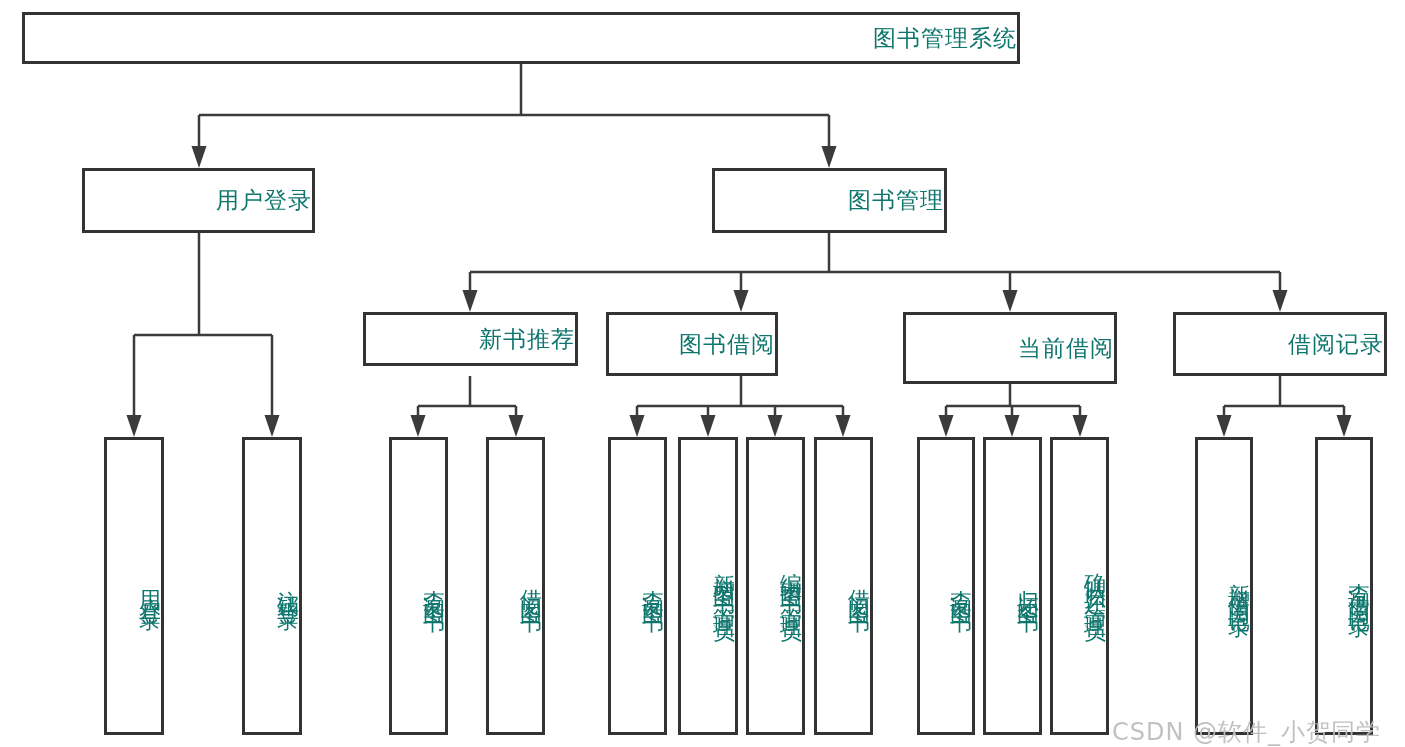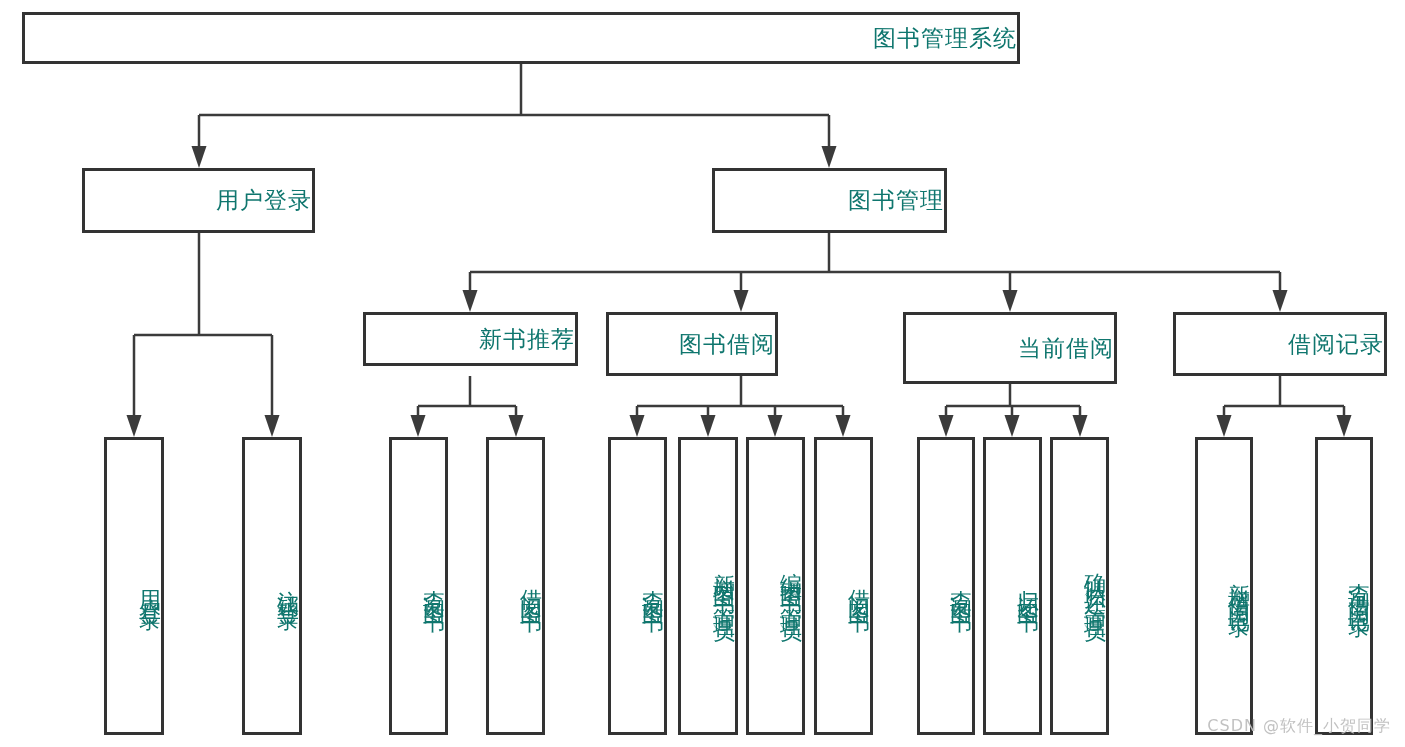--- a/index.html
+++ b/index.html
@@ -40,22 +40,22 @@
     writing-mode: vertical-rl;
     text-orientation: mixed;
     font-size: 22px;
     letter-spacing: 7px;
     line-height: 1;
     white-space: nowrap;
   }
   #watermark {
     position: absolute;
     top: 716px;
-    right: 14px;
-    font-size: 16px;
+    right: 24px;
+    font-size: 24px;
     letter-spacing: 1px;
     color: rgba(190, 190, 190, 0.95);
     white-space: nowrap;
     z-index: 5;
   }
 </style>
 </head>
 <body>
 
 <div id="stage">

